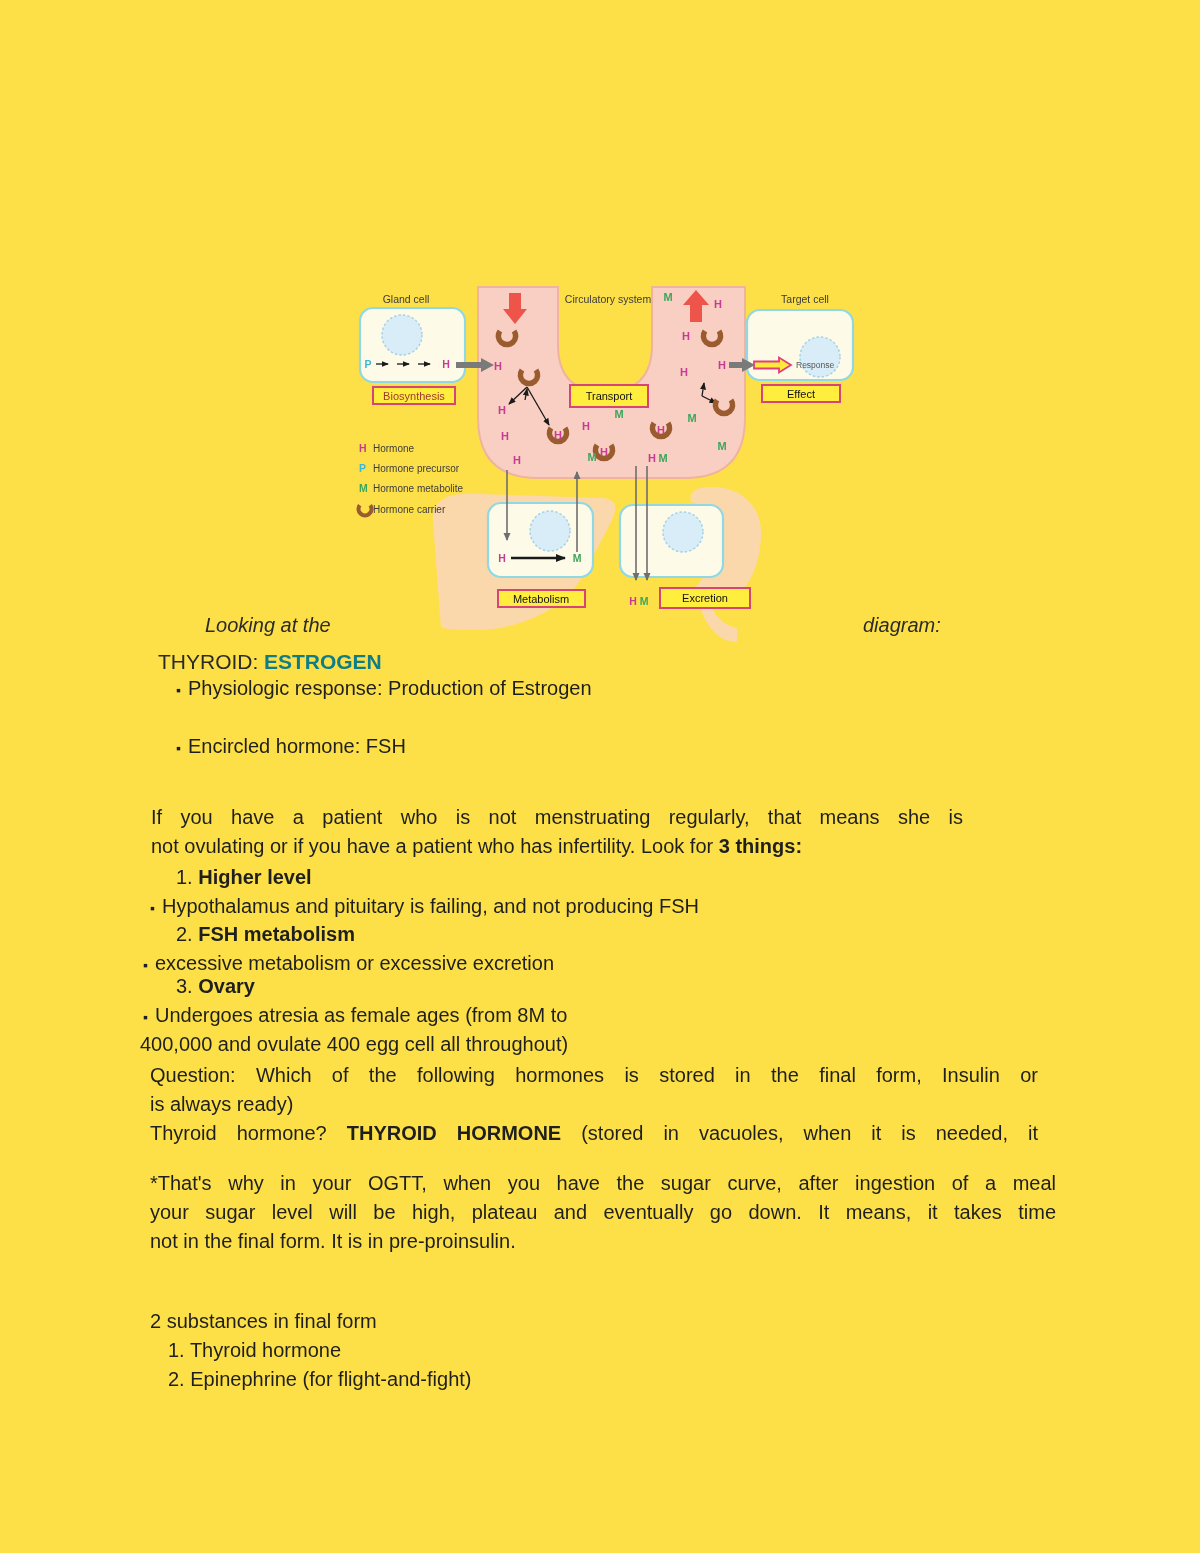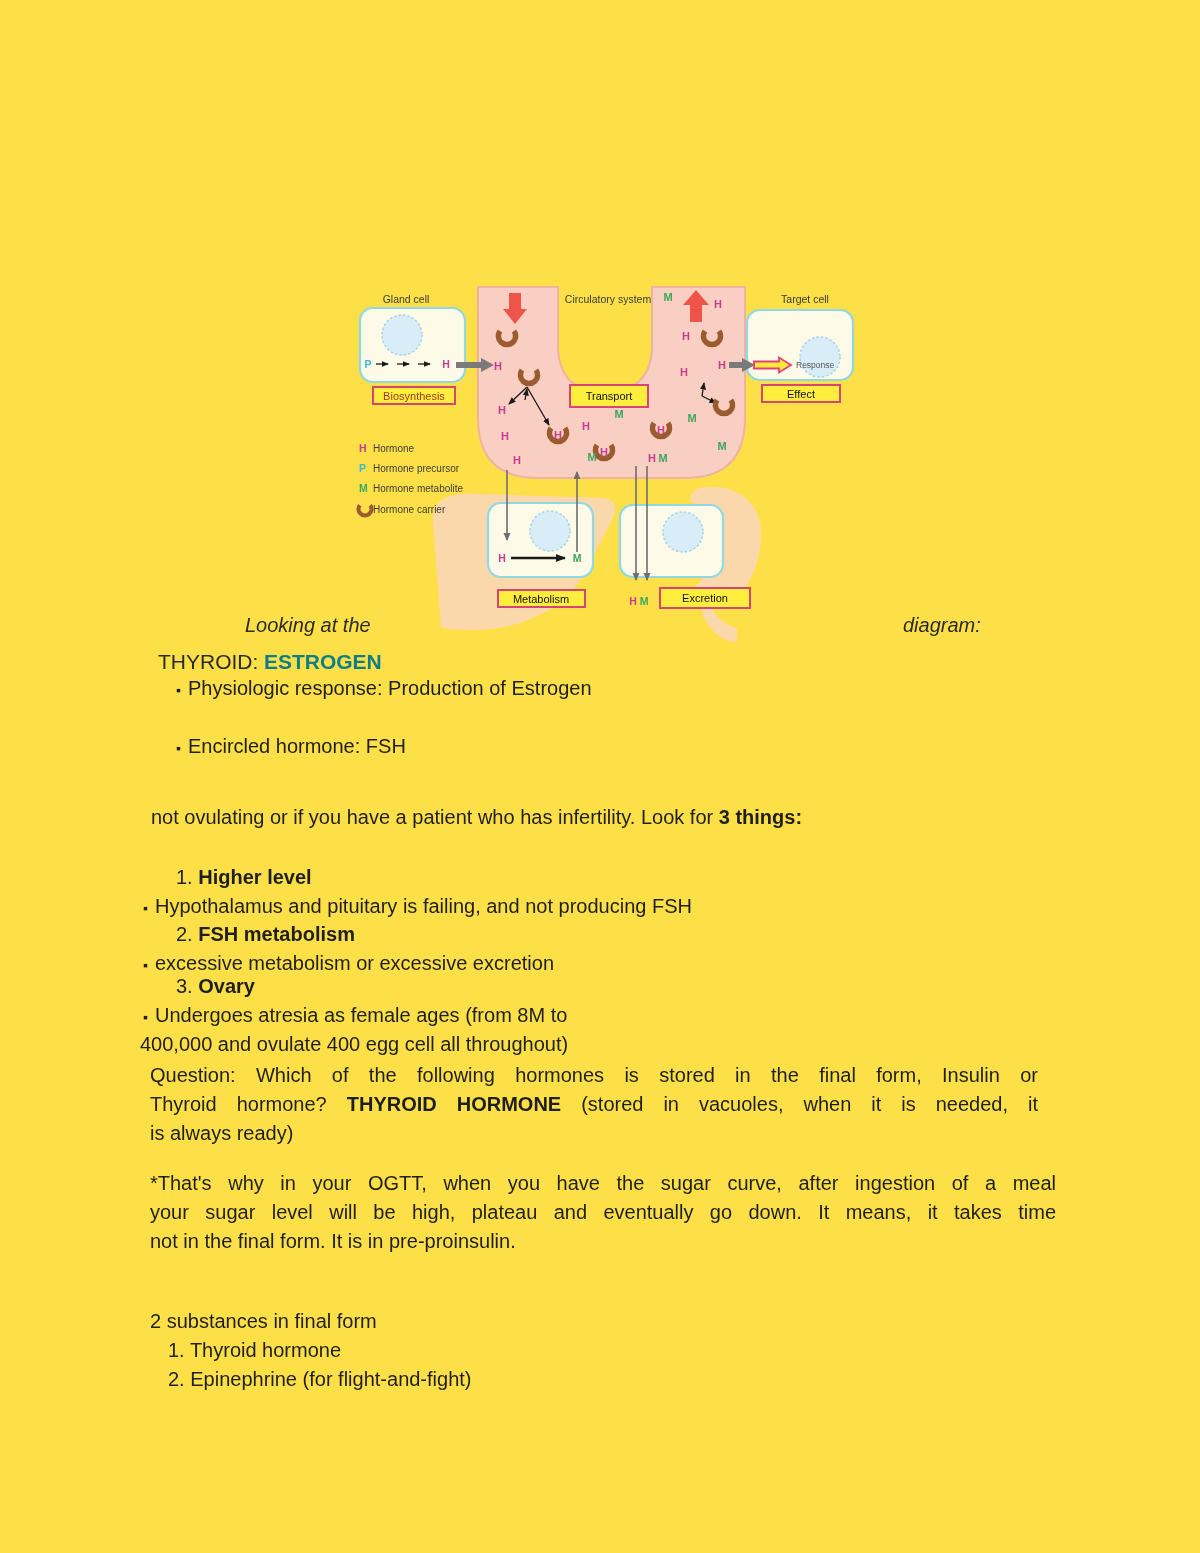--- a/index.html
+++ b/index.html
@@ -19,21 +19,21 @@
   .resp{font-size:8.5px;fill:#555;}
   .carrier{fill:none;stroke:#9a5b2f;stroke-width:5.5;}
   .vline{stroke:#6e6e6e;stroke-width:1.6;fill:none;}
   .branch{stroke:#1a1a1a;stroke-width:1.3;fill:none;}
 
   
   .t{position:absolute;font-size:20px;line-height:29px;white-space:nowrap;}
   .para{position:absolute;font-size:20px;}
   .para .ln{height:29px;text-align:justify;text-align-last:justify;}
   .para .ln.last{text-align:left;text-align-last:left;white-space:nowrap;}
-  .caption{position:absolute;font-size:20px;font-style:italic;color:#2b2b2b;white-space:nowrap;margin-left:40px;}
+  .caption{position:absolute;font-size:20px;font-style:italic;color:#2b2b2b;white-space:nowrap;}
   .example-prefix{font-size:21px;color:#2a2a2a;}
   .example-name{font-size:21px;color:#0e7d87;font-weight:bold;}
   .blt{font-size:14px;padding-right:7px;}
   b{font-weight:bold;}
 </style>
 </head>
 <body>
 
 <div id="page">
 
@@ -173,37 +173,38 @@
 
   <div class="t" style="left:158px;top:647px;">
     <span class="example-prefix">THYROID:</span>
     <span class="example-name">ESTROGEN</span>
   </div>
 
   <div class="t" style="left:176px;top:674px;"><span class="blt">▪</span><span>Physiologic response: Production of Estrogen</span></div>
   <div class="t" style="left:176px;top:732px;"><span class="blt">▪</span><span>Encircled hormone: FSH</span></div>
 
   <div class="para" style="left:151px;top:806px;width:812px;">
+    <div class="ln">If you have a patient who is not menstruating regularly, that means she is</div>
     <div class="ln last"><span>not ovulating or if you have a patient who has infertility. Look for </span><b>3 things:</b></div>
   </div>
 
   <div class="t" style="left:176px;top:863px;"><span>1.</span> <b>Higher level</b></div>
-  <div class="t" style="left:143px;top:892px;"><span class="blt">▪</span><span>Hypothalamus and pituitary is failing, and not producing FSH</span></div>
+  <div class="t" style="left:150px;top:892px;"><span class="blt">▪</span><span>Hypothalamus and pituitary is failing, and not producing FSH</span></div>
 
   <div class="t" style="left:176px;top:920px;"><span>2.</span> <b>FSH metabolism</b></div>
   <div class="t" style="left:143px;top:949px;"><span class="blt">▪</span><span>excessive metabolism or excessive excretion</span></div>
 
   <div class="t" style="left:176px;top:972px;"><span>3.</span> <b>Ovary</b></div>
   <div class="t" style="left:143px;top:1001px;"><span class="blt">▪</span><span>Undergoes atresia as female ages (from 8M to</span></div>
   <div class="t" style="left:140px;top:1030px;text-align:right;"><span>400,000 and ovulate 400 egg cell all throughout)</span></div>
 
   <div class="para" style="left:150px;top:1064px;width:888px;">
     <div class="ln">Question: Which of the following hormones is stored in the final form, Insulin or</div>
+    <div class="ln last">is always ready)</div>
     <div class="ln"><span>Thyroid hormone? </span><b>THYROID HORMONE</b><span> (stored in vacuoles, when it is needed, it</span></div>
-    <div class="ln last">is always ready)</div>
   </div>
 
   <div class="para" style="left:150px;top:1172px;width:906px;">
     <div class="ln">*That's why in your OGTT, when you have the sugar curve, after ingestion of a meal</div>
     <div class="ln">your sugar level will be high, plateau and eventually go down. It means, it takes time</div>
     <div class="ln last">not in the final form. It is in pre-proinsulin.</div>
   </div>
 
   <div class="t" style="left:150px;top:1307px;">2 substances in final form</div>
   <div class="t" style="left:168px;top:1336px;">1. Thyroid hormone</div>

